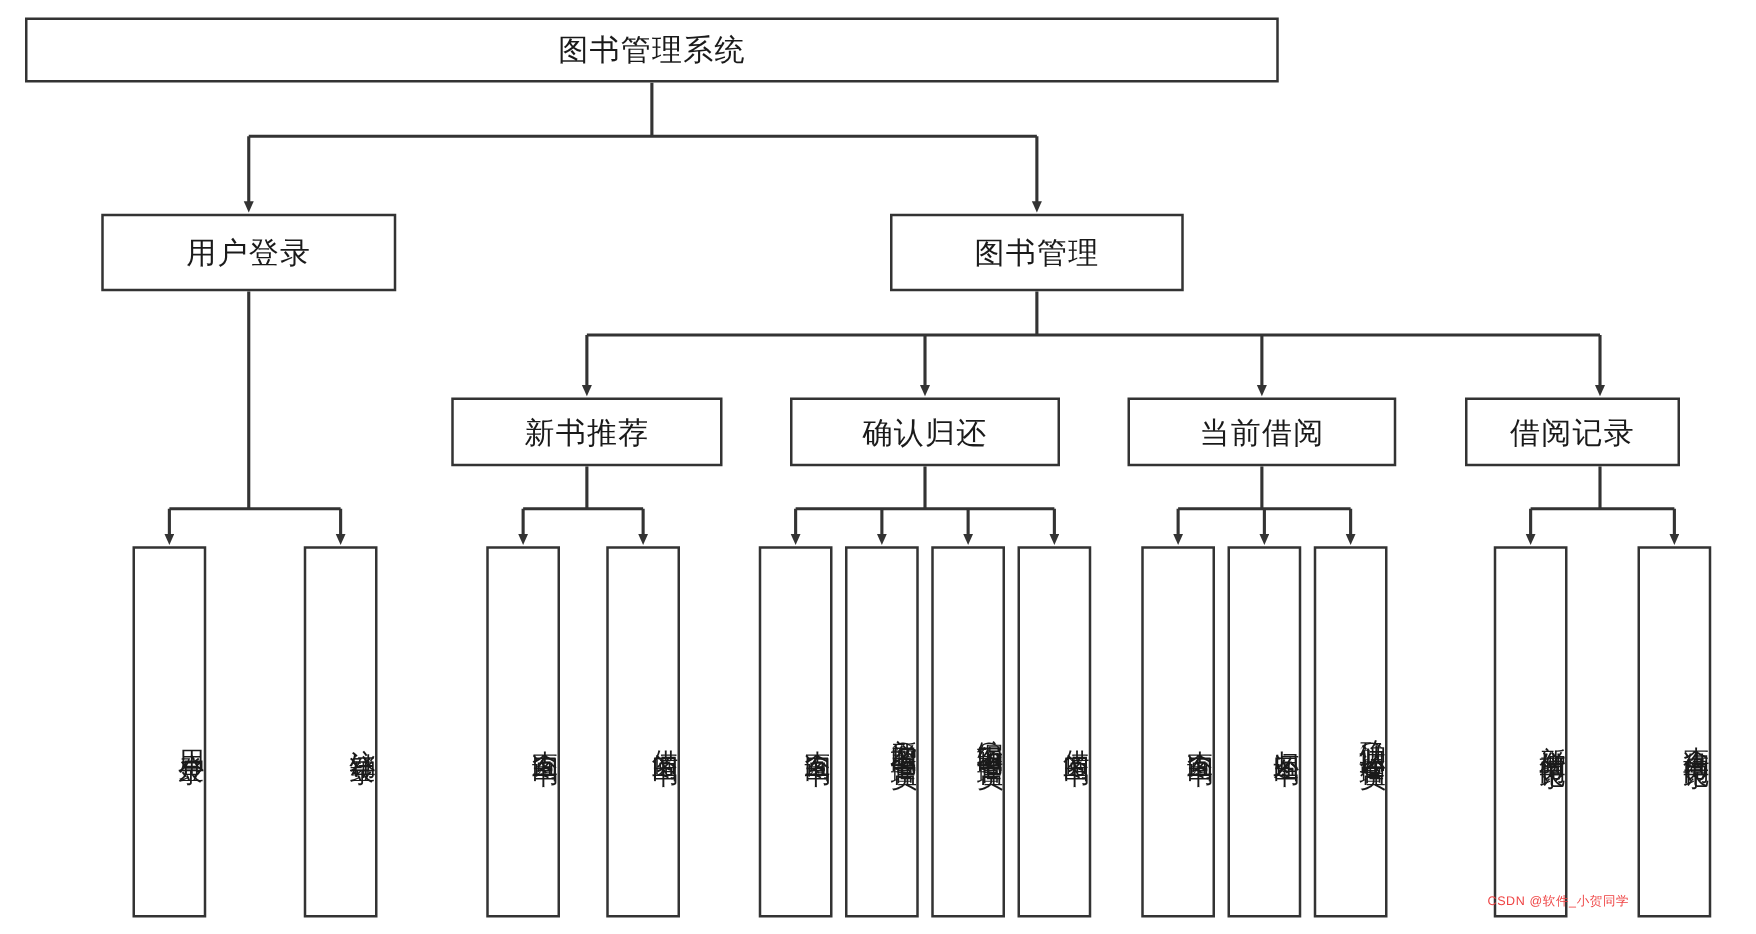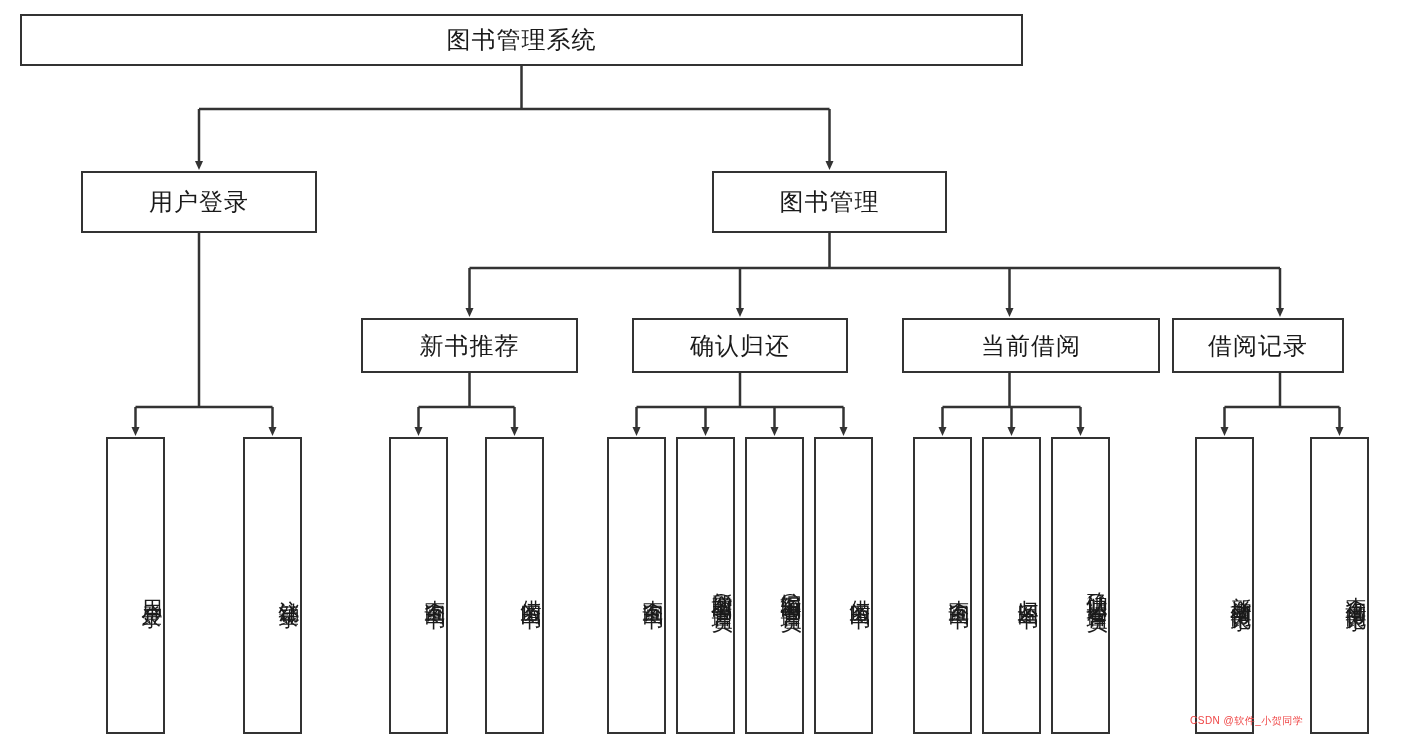--- a/index.html
+++ b/index.html
@@ -114,21 +114,21 @@
   <div class="node h" style="left: 712px; top: 171px; width: 235px; height: 62px;">
     <span>图书管理</span>
   </div>
 
   <div class="node h" style="left: 361px; top: 318px; width: 217px; height: 55px; text-align: center;">
     <span>新书推荐</span>
   </div>
   <div class="node h" style="left: 632px; top: 318px; width: 216px; height: 55px;">
     <span>确认归还</span>
   </div>
-  <div class="node h" style="left: 902px; top: 318px; width: 258px; height: 55px;">
+  <div class="node h" style="left: 902px; top: 318px; width: 215px; height: 55px;">
     <span>当前借阅</span>
   </div>
   <div class="node h" style="left: 1172px; top: 318px; width: 172px; height: 55px;">
     <span>借阅记录</span>
   </div>
 
   <div class="node v" style="left: 106px; top: 437px; width: 59px; height: 297px;">
     <span class="vtext">用户登录</span>
   </div>
   <div class="node v" style="left: 243px; top: 437px; width: 59px; height: 297px;">

